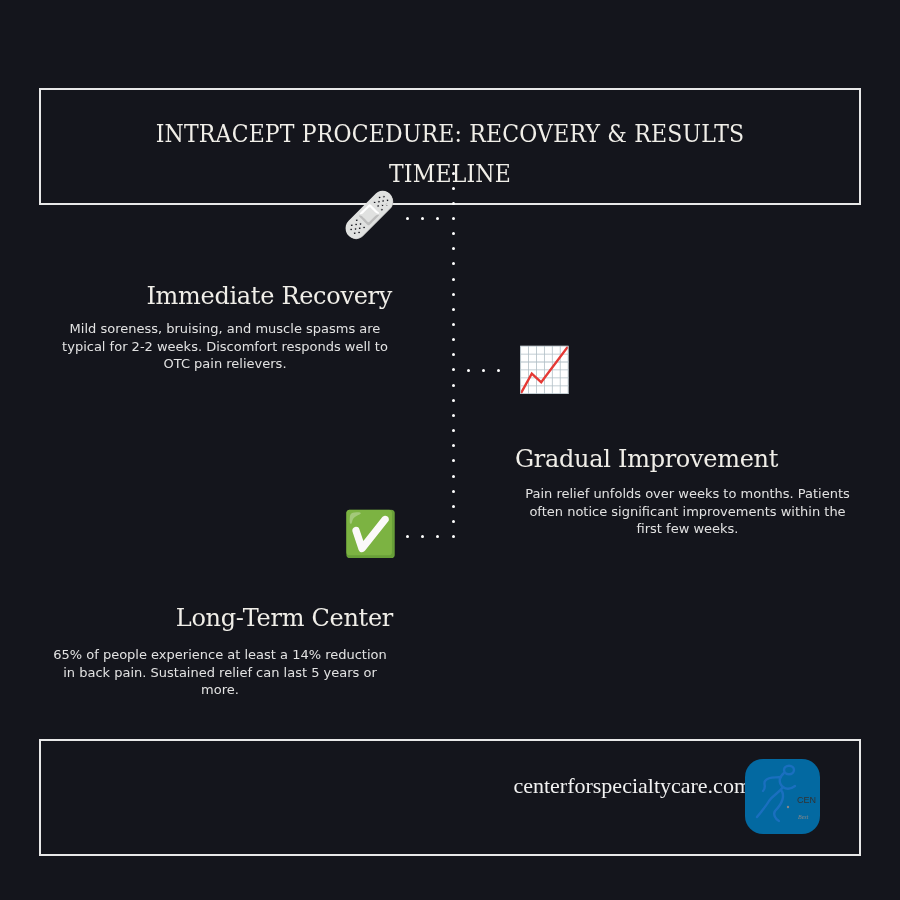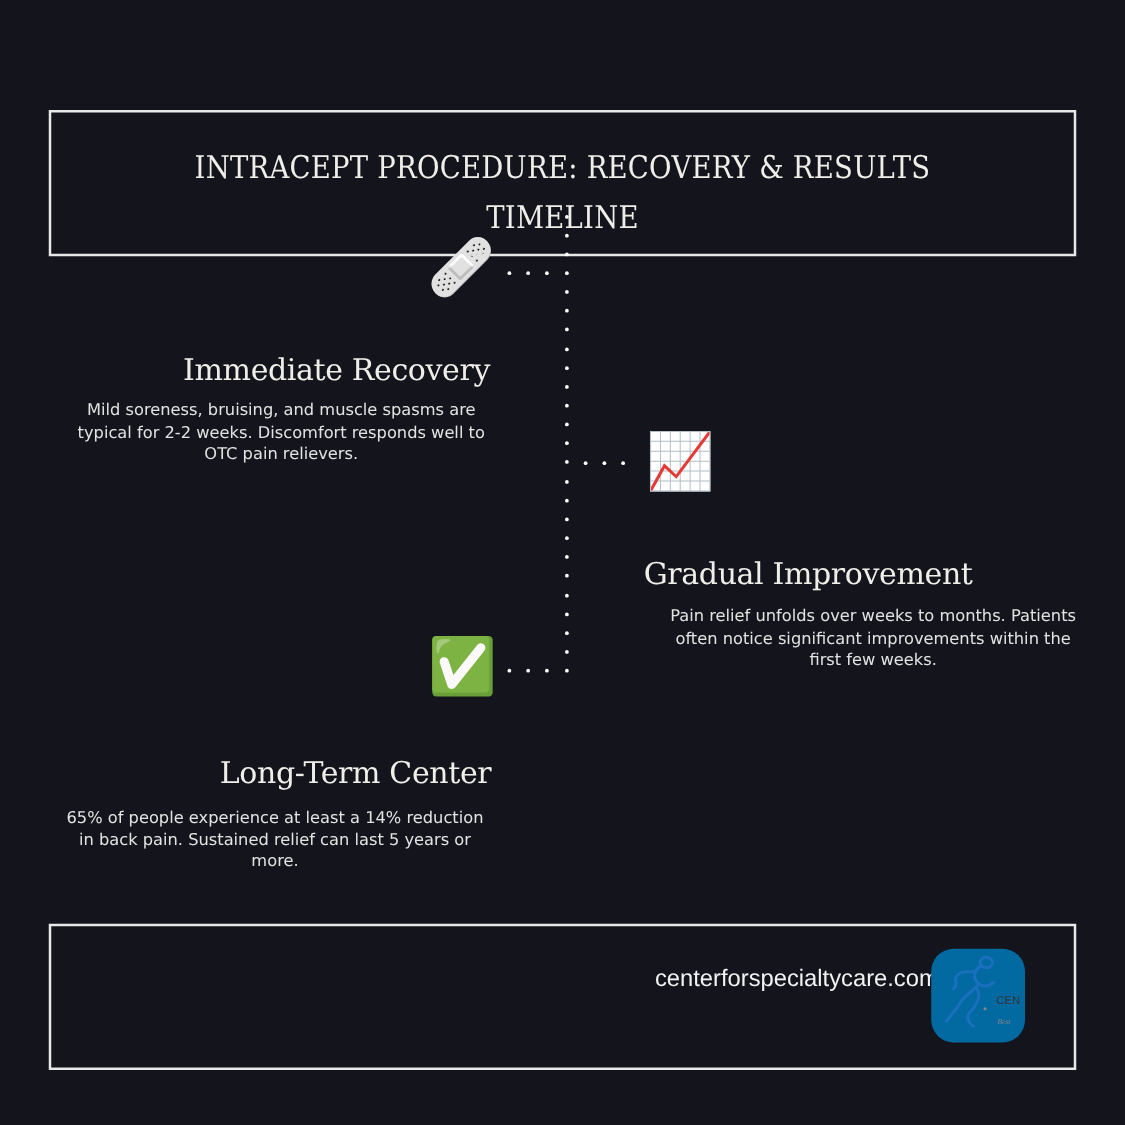--- a/index.html
+++ b/index.html
@@ -79,22 +79,22 @@
       top: 739px;
       width: 818px;
       height: 113px;
       border: 2px solid #e8e8e8;
       box-sizing: content-box;
     }
     .footer-url {
       position: absolute;
       right: 108px;
       top: 32px;
-      font-family: Liberation Sans, sans-serif;
-      font-size: 19px;
+      font-family: Liberation Serif, serif;
+      font-size: 22px;
       color: #f2f2f2;
       text-align: center;
       white-space: nowrap;
     }
     .footer-name {
       position: absolute;
       right: 108px;
       top: 62px;
       font-family: "Liberation Sans", sans-serif;
       font-size: 16px;
@@ -165,21 +165,21 @@
 </div>
 
 <div>
   <div id="conn-2">
       <div class="dot-v" style="left: 466.5px; top: 368.5px;"></div>
       <div class="dot-v" style="left: 481.5px; top: 368.5px;"></div>
       <div class="dot-v" style="left: 496.5px; top: 368.5px;"></div>
     </div>
   <span class="icon" style="left:517px; top:348px;">📈</span>
   <div class="heading left-align" style="left:515px; top:445px;">Gradual Improvement</div>
-  <div class="desc left-align" style="left:515px; width:345px; top:485px;margin-left:11px;">Pain relief unfolds over weeks to months. Patients often notice significant improvements within the first few weeks.</div>
+  <div class="desc left-align" style="left:515px; width:345px; top:485px;">Pain relief unfolds over weeks to months. Patients often notice significant improvements within the first few weeks.</div>
 </div>
 
 <div>
   <div id="conn-3">
       <div class="dot-v" style="left: 405.5px; top: 534.5px;"></div>
       <div class="dot-v" style="left: 420.5px; top: 534.5px;"></div>
       <div class="dot-v" style="left: 435.5px; top: 534.5px;"></div>
     </div>
   <span class="icon" style="left:343px; top:512px;">✅</span>
   <div class="heading right-align" style="right:507px; top:604px;">Long-Term Center</div>

